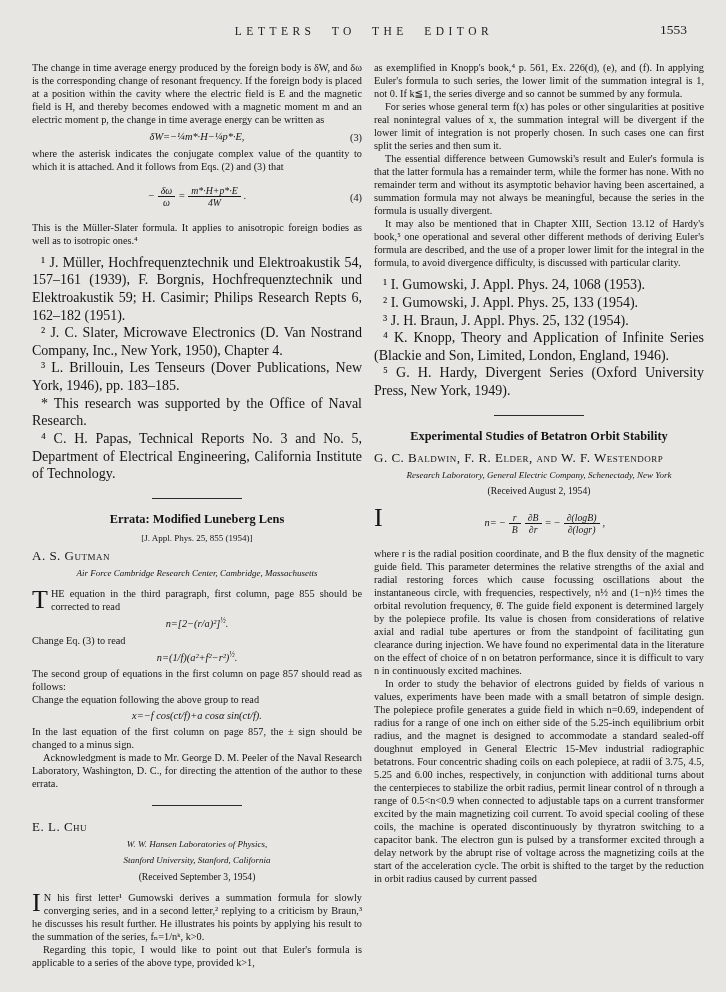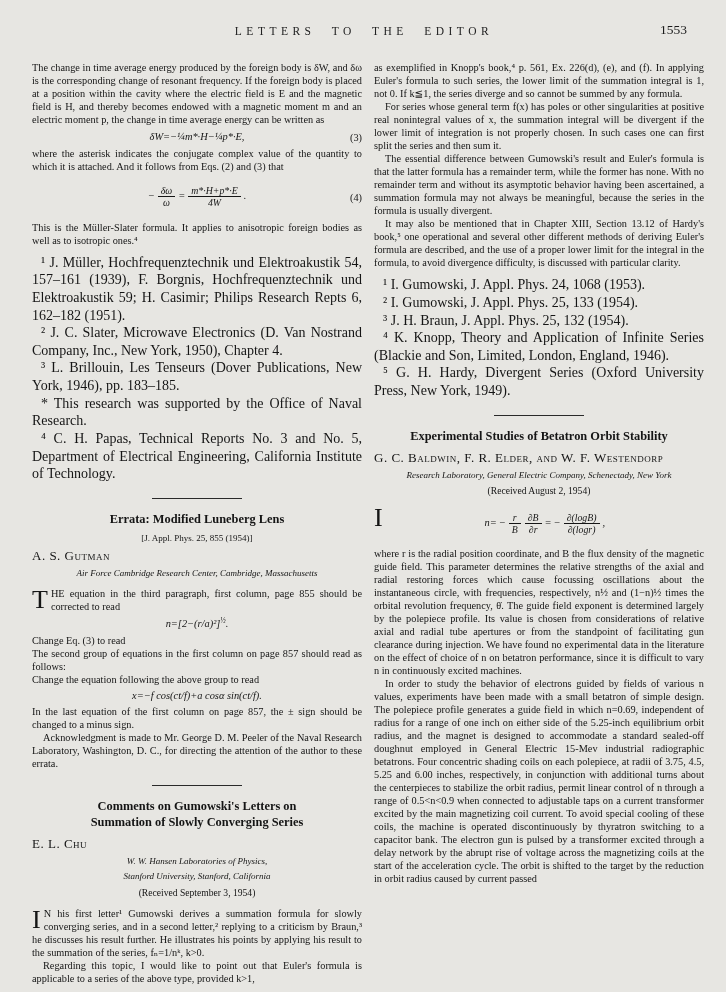--- a/index.html
+++ b/index.html
@@ -92,34 +92,34 @@
       <p class="art-author">A. S. Gutman</p>
       <p class="art-affil">Air Force Cambridge Research Center, Cambridge, Massachusetts</p>
       <div class="spacer-sm"></div>
 
       <p class="body"><span class="dropcap">T</span><span>HE equation in the third paragraph, first column, page 855 should be corrected to read</span></p>
 
       <div class="eqc"><span>n=[2−(r/a)²]</span><sup>½</sup><span>.</span></div>
 
       <p class="body">Change Eq. (3) to read</p>
 
+      <div class="eqc"><span>n=(1/f)(a²+f²−r²)</span><sup>½</sup><span>.</span></div>
 
       <p class="body">The second group of equations in the first column on page 857 should read as follows:</p>
 
 
       <p class="body">Change the equation following the above group to read</p>
 
       <div class="eqc">x=−f cos(ct/f)+a cosα sin(ct/f).</div>
 
       <p class="body">In the last equation of the first column on page 857, the ± sign should be changed to a minus sign.</p>
       <p class="body indent">Acknowledgment is made to Mr. George D. M. Peeler of the Naval Research Laboratory, Washington, D. C., for directing the attention of the author to these errata.</p>
 
       <div class="sep"></div>
 
-      <h2 class="art-title">Comments on Gumowski's Letters on Summation of Slowly Converging Series</h2>
       <p class="art-author">E. L. Chu</p>
       <p class="art-affil">W. W. Hansen Laboratories of Physics,</p>
       <p class="art-affil">Stanford University, Stanford, California</p>
       <p class="art-received">(Received September 3, 1954)</p>
 
       <p class="body"><span class="dropcap">I</span><span>N his first letter¹ Gumowski derives a summation formula for slowly converging series, and in a second letter,² replying to a criticism by Braun,³ he discusses his result further. He illustrates his points by applying his result to the summation of the series, fₙ=1/nᵏ, k&gt;0.</span></p>
       <p class="body indent">Regarding this topic, I would like to point out that Euler's formula is applicable to a series of the above type, provided k&gt;1,</p>
 
     </div>
 

